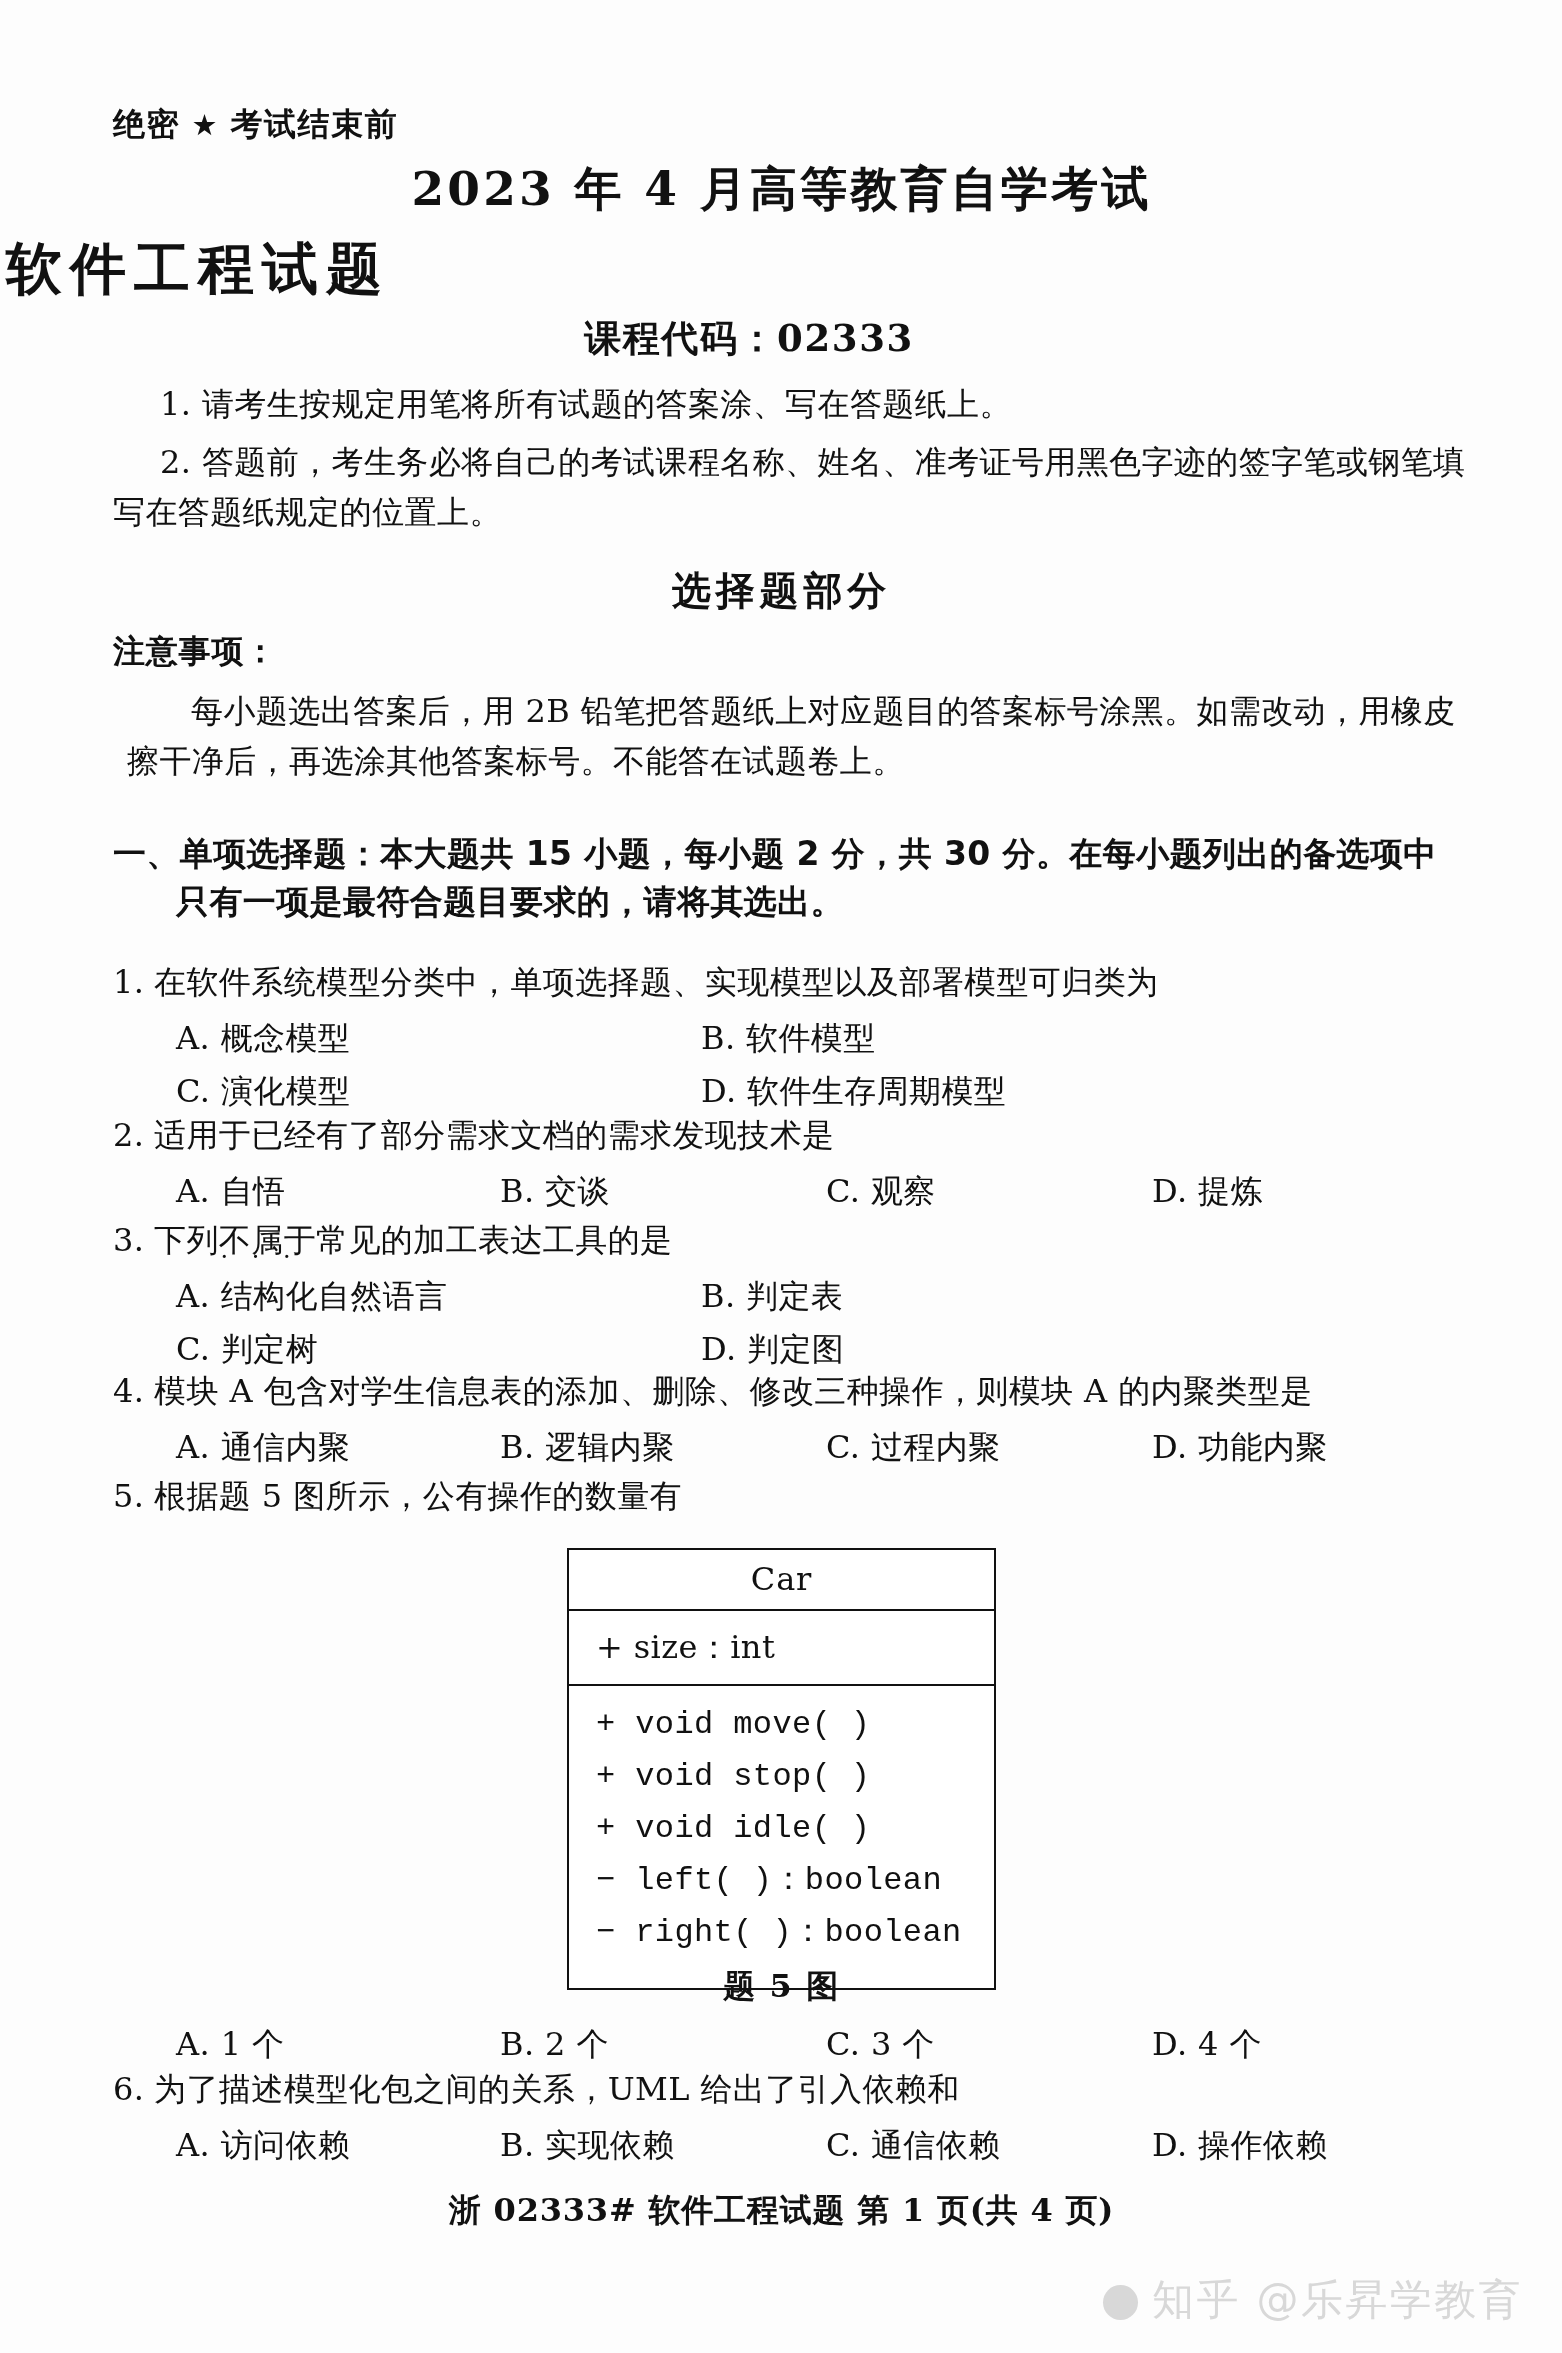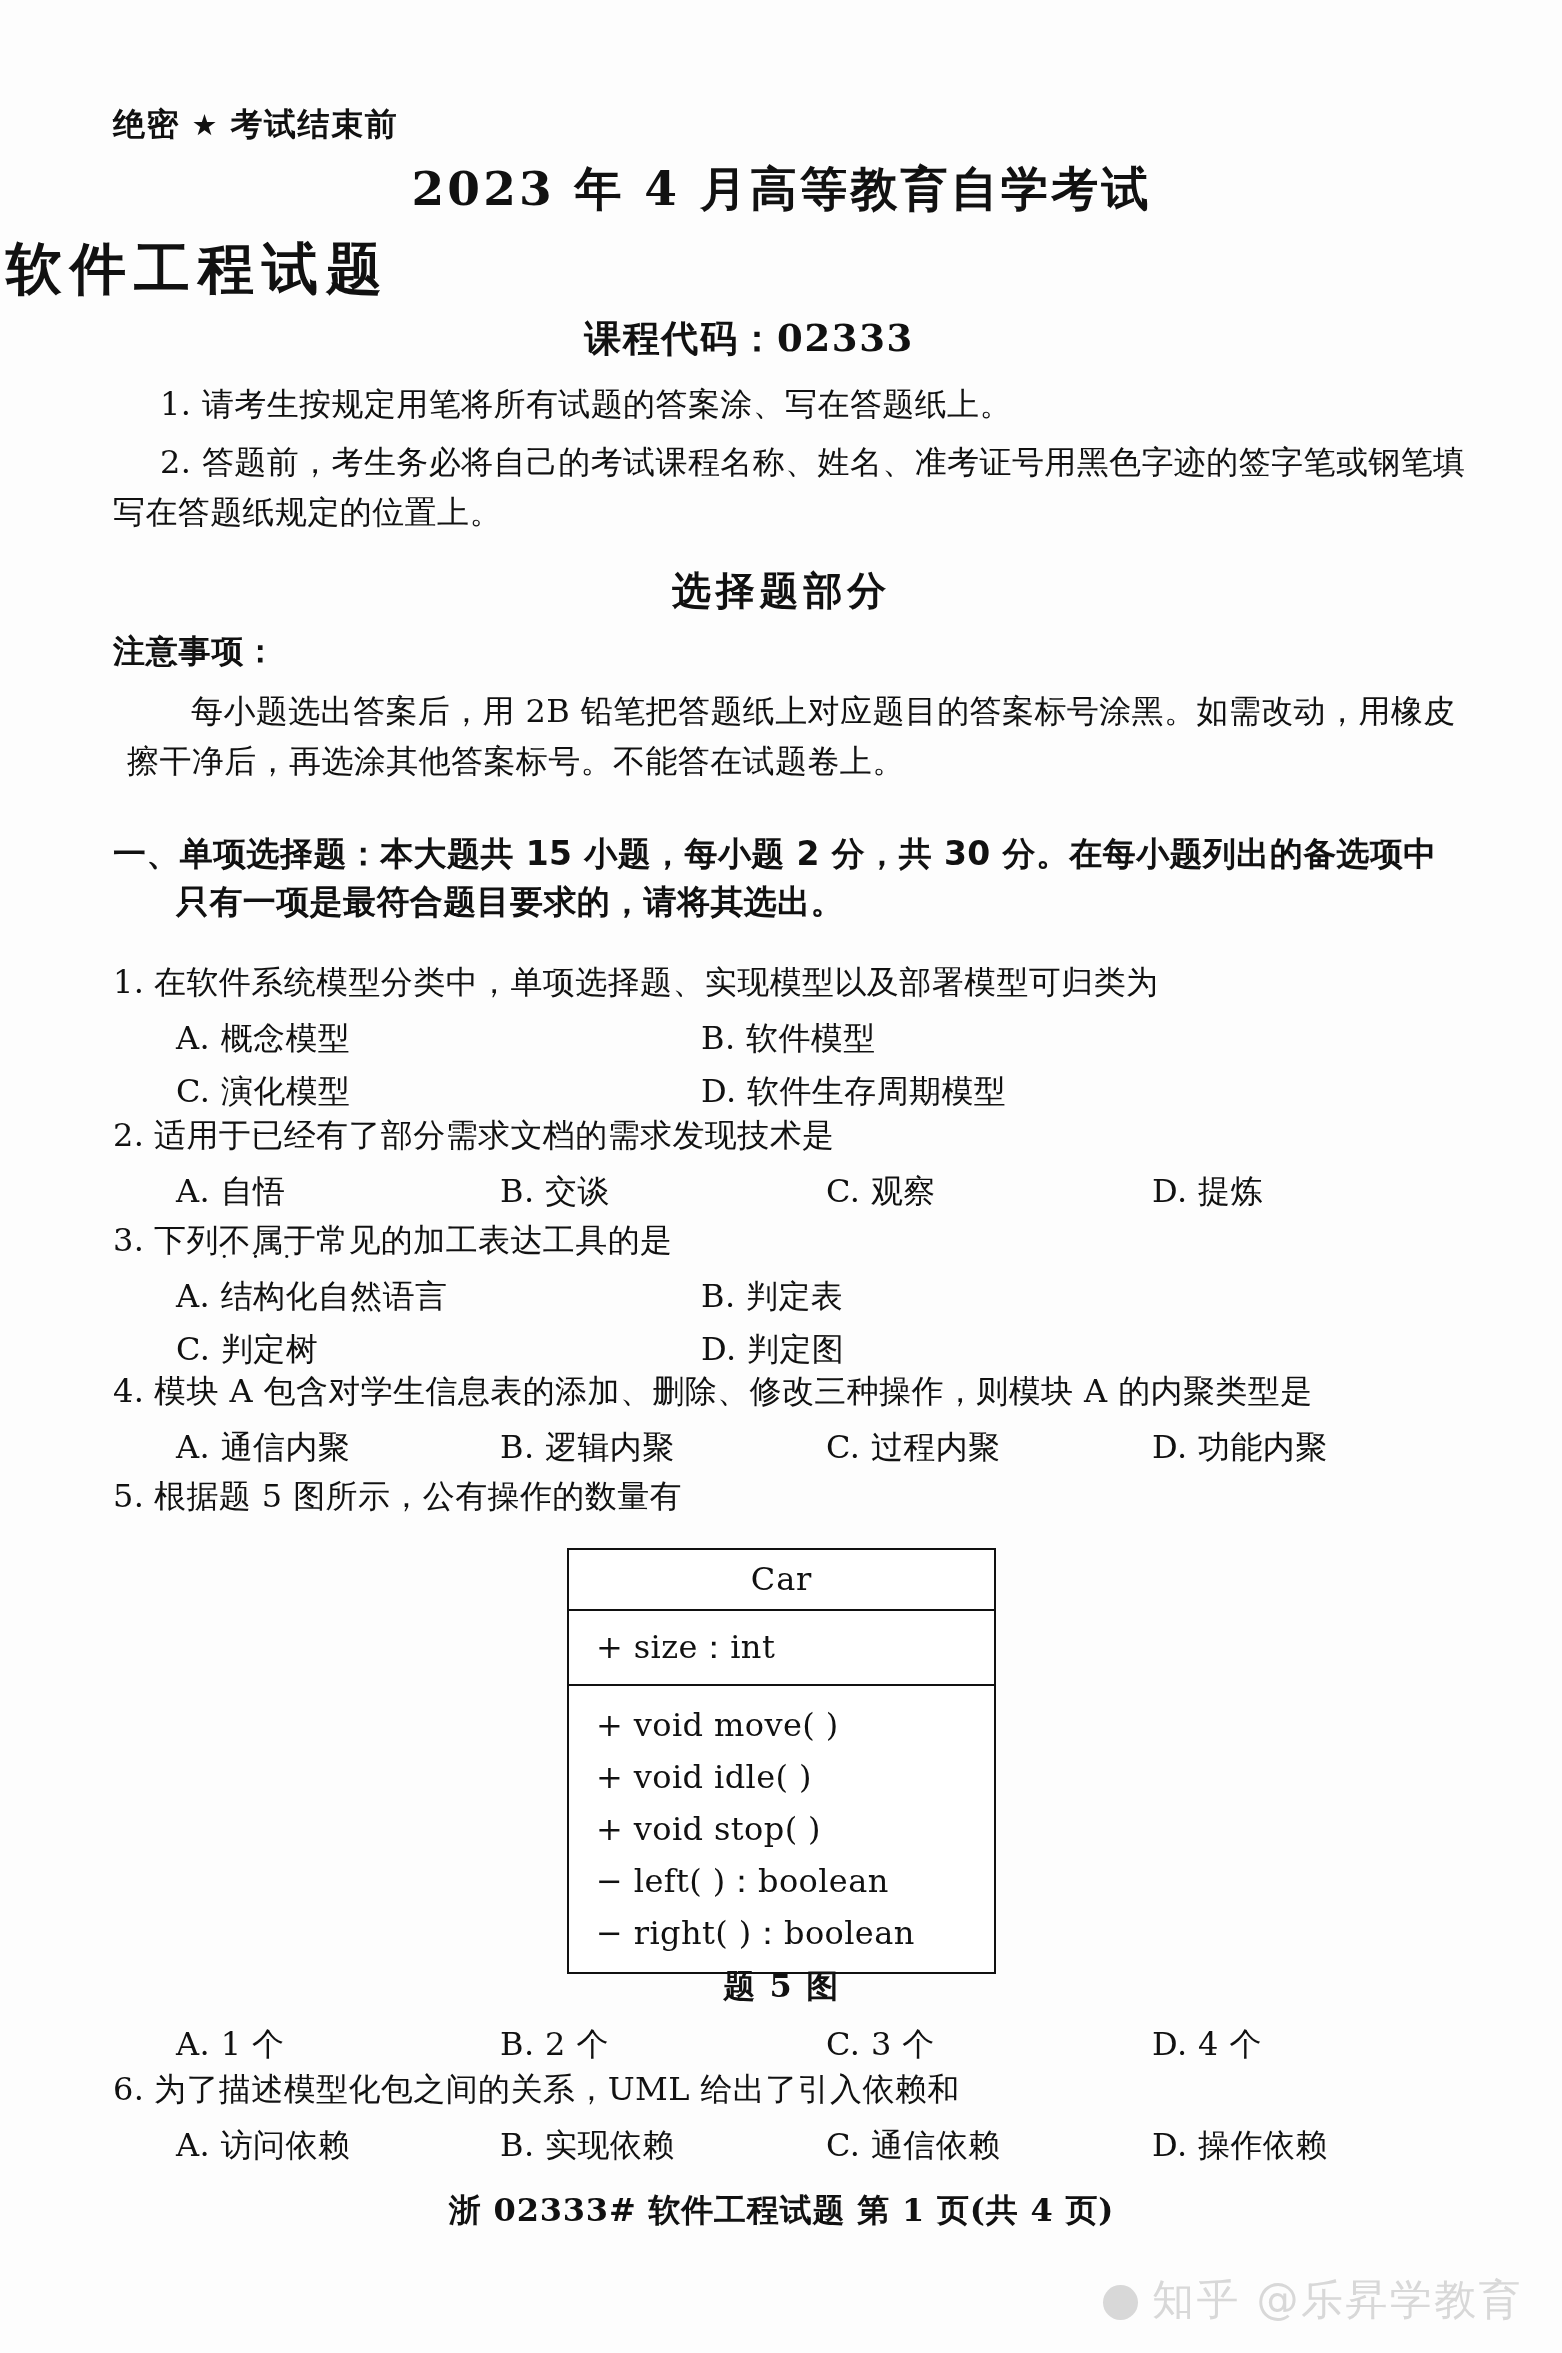--- a/index.html
+++ b/index.html
@@ -200,21 +200,21 @@
     text-align: center;
     font-size: 32px;
     padding: 9.7px 0 11.3px 0;
     border-bottom: 2.4px solid #111;
     letter-spacing: 0.8px;
   }
   .uml-attrs {
     border-bottom: 2.4px solid #111;
     padding: 9.7px 0 11.3px 27px;
   }
-  .uml-ops { padding: 13px 0 13px 27px; }
+  .uml-ops { padding: 13px 0 29px 27px; font-family: Liberation Mono, monospace; }
   .uml-row {
     font-size: 32px;
     line-height: 52px;
     letter-spacing: 0.4px;
     white-space: nowrap;
   }
   .fig-caption {
     position: absolute;
     left: 0;
     top: 1965px;
@@ -341,22 +341,22 @@
   </div>
 
   <div class="uml-wrap">
     <div class="uml-box">
       <div class="uml-name">Car</div>
       <div class="uml-attrs">
         <div class="uml-row">+ size：int</div>
       </div>
       <div class="uml-ops">
         <div class="uml-row">+ void move( )</div>
+        <div class="uml-row">+ void stop( )</div>
         <div class="uml-row">+ void idle( )</div>
-        <div class="uml-row">+ void stop( )</div>
         <div class="uml-row">− left( )：boolean</div>
         <div class="uml-row">− right( )：boolean</div>
       </div>
     </div>
   </div>
 
   <div class="fig-caption">题 5 图</div>
 
   <div class="q-block" style="top:2011px;">
     <div class="opts">

